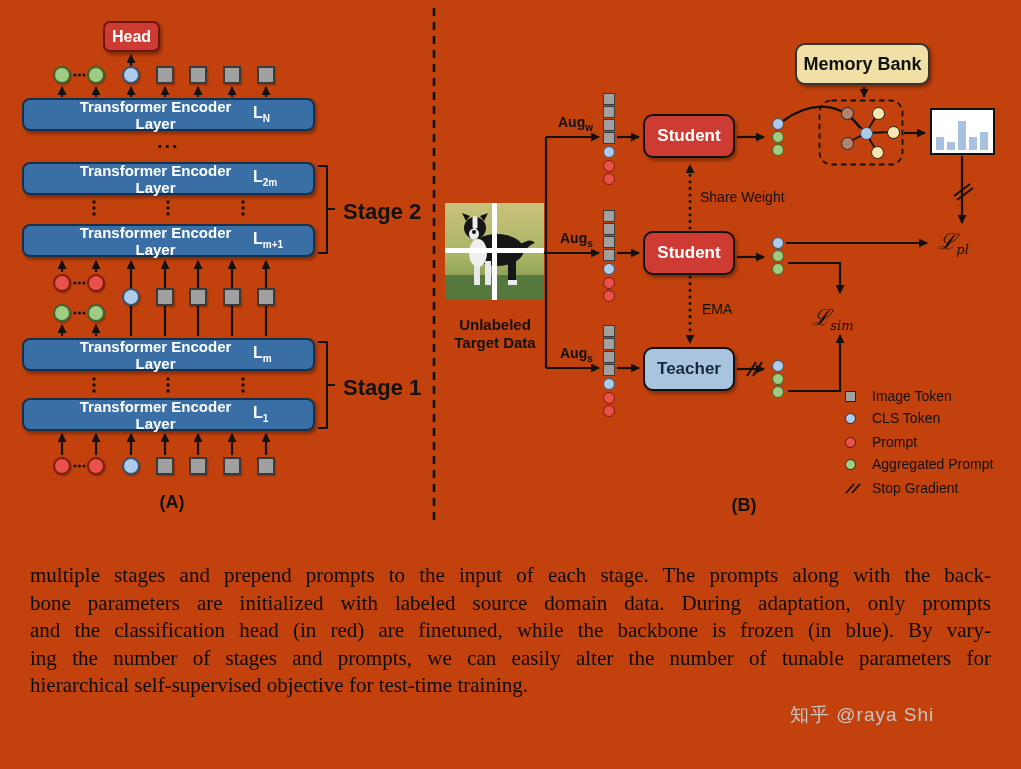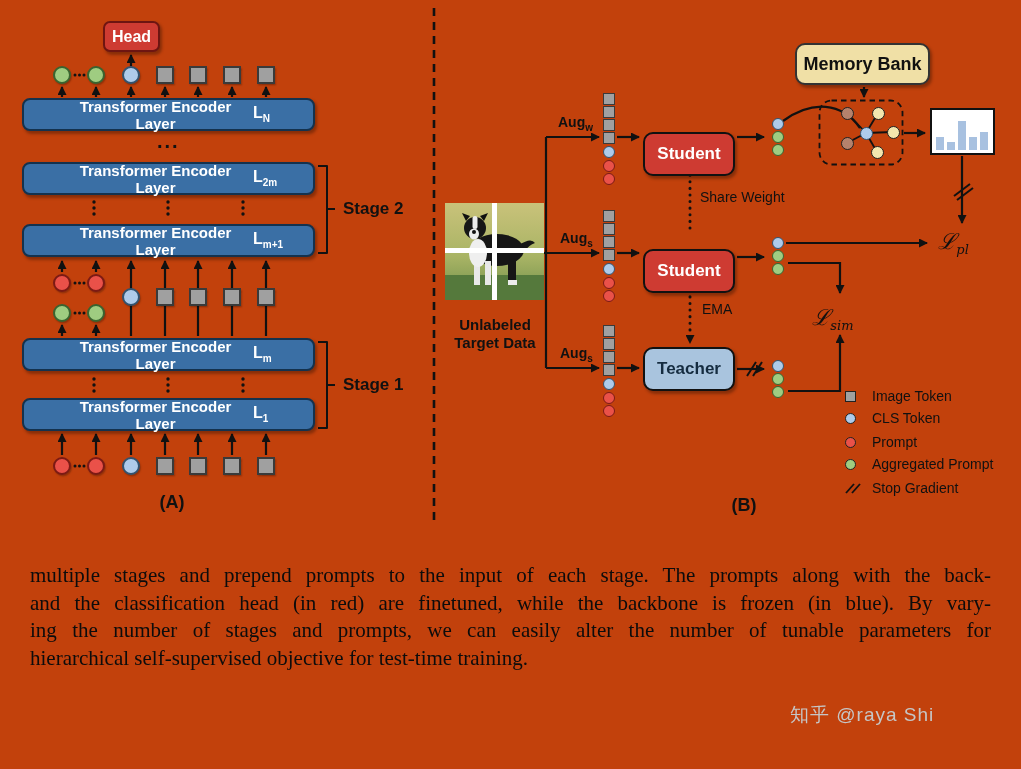--- a/index.html
+++ b/index.html
@@ -18,28 +18,28 @@
   .layer{position:absolute;left:22px;width:293px;height:33px;background:#3A6FA5;
          border:2px solid #14324E;border-radius:8px;box-sizing:border-box;
          box-shadow:2px 2.5px 3px rgba(0,0,0,.3);display:flex;align-items:center;}
   .layer-label{flex:1;text-align:center;color:#fff;font-weight:bold;font-size:15px;padding-left:34px;}
   .layer-sub{color:#fff;font-weight:bold;font-size:16px;padding-right:16px;width:44px;}
   .layer-sub sub{font-size:10px;}
   .headbox{position:absolute;left:103px;top:21px;width:57px;height:31px;background:#CE3B32;
            border:2px solid #6E1511;border-radius:7px;box-sizing:border-box;color:#fff;
            font-weight:bold;font-size:16px;display:flex;align-items:center;justify-content:center;
            box-shadow:2px 2.5px 3px rgba(0,0,0,.3);}
-  .stage-label{position:absolute;font-weight:bold;font-size:17px;}
+  .stage-label{position:absolute;font-weight:bold;font-size:22px;}
   .panel-label{position:absolute;font-weight:bold;font-size:18px;text-align:center;}
   .mid-ellipsis{position:absolute;font-weight:bold;font-size:20px;letter-spacing:2px;}
   
   .bigbox{position:absolute;width:92px;height:44px;border:2px solid #111;border-radius:10px;
           box-sizing:border-box;display:flex;align-items:center;justify-content:center;
           font-weight:bold;font-size:17px;box-shadow:2px 2.5px 3px rgba(0,0,0,.3);}
-  .student{background:#CE3B32;color:#fff;margin-top:18px;}
+  .student{background:#CE3B32;color:#fff;}
   .teacher{background:#A9C4DE;color:#152c40;}
   .membank{position:absolute;left:795px;top:43px;width:135px;height:42px;background:#F0E0A6;
            border:2px solid #333;border-radius:10px;box-sizing:border-box;display:flex;
            align-items:center;justify-content:center;font-weight:bold;font-size:18px;color:#111;
            box-shadow:2px 2.5px 3px rgba(0,0,0,.3);}
   .aug{position:absolute;font-size:14px;font-weight:600;}
   .aug sub{font-size:10px;}
   .wire-label{position:absolute;font-size:14px;font-weight:500;}
   .unlabeled{position:absolute;left:433px;width:124px;text-align:center;font-size:15px;
              font-weight:600;line-height:21px;}
@@ -391,17 +391,18 @@
       <line x1="7" y1="11" x2="15" y2="2" stroke="#111" stroke-width="1.8"></line>
       </svg>
     <span class="legend-text">Stop Gradient</span>
     </div>
 
   <div class="panel-label" style="left:726px;top:495px;width:36px">(B)</div>
 
   <div class="watermark">知乎 @raya Shi</div>
   <div class="caption">
     <div class="cap-line">multiple stages and prepend prompts to the input of each stage.  The prompts along with the back-</div>
+    <div class="cap-line">bone parameters are initialized with labeled source domain data.  During adaptation, only prompts</div>
     <div class="cap-line">and the classification head (in red) are finetuned, while the backbone is frozen (in blue).  By vary-</div>
     <div class="cap-line">ing the number of stages and prompts, we can easily alter the number of tunable parameters for</div>
     <div class="cap-line last">hierarchical self-supervised objective for test-time training.</div>
   </div>
 </div>
 
 </body></html>

